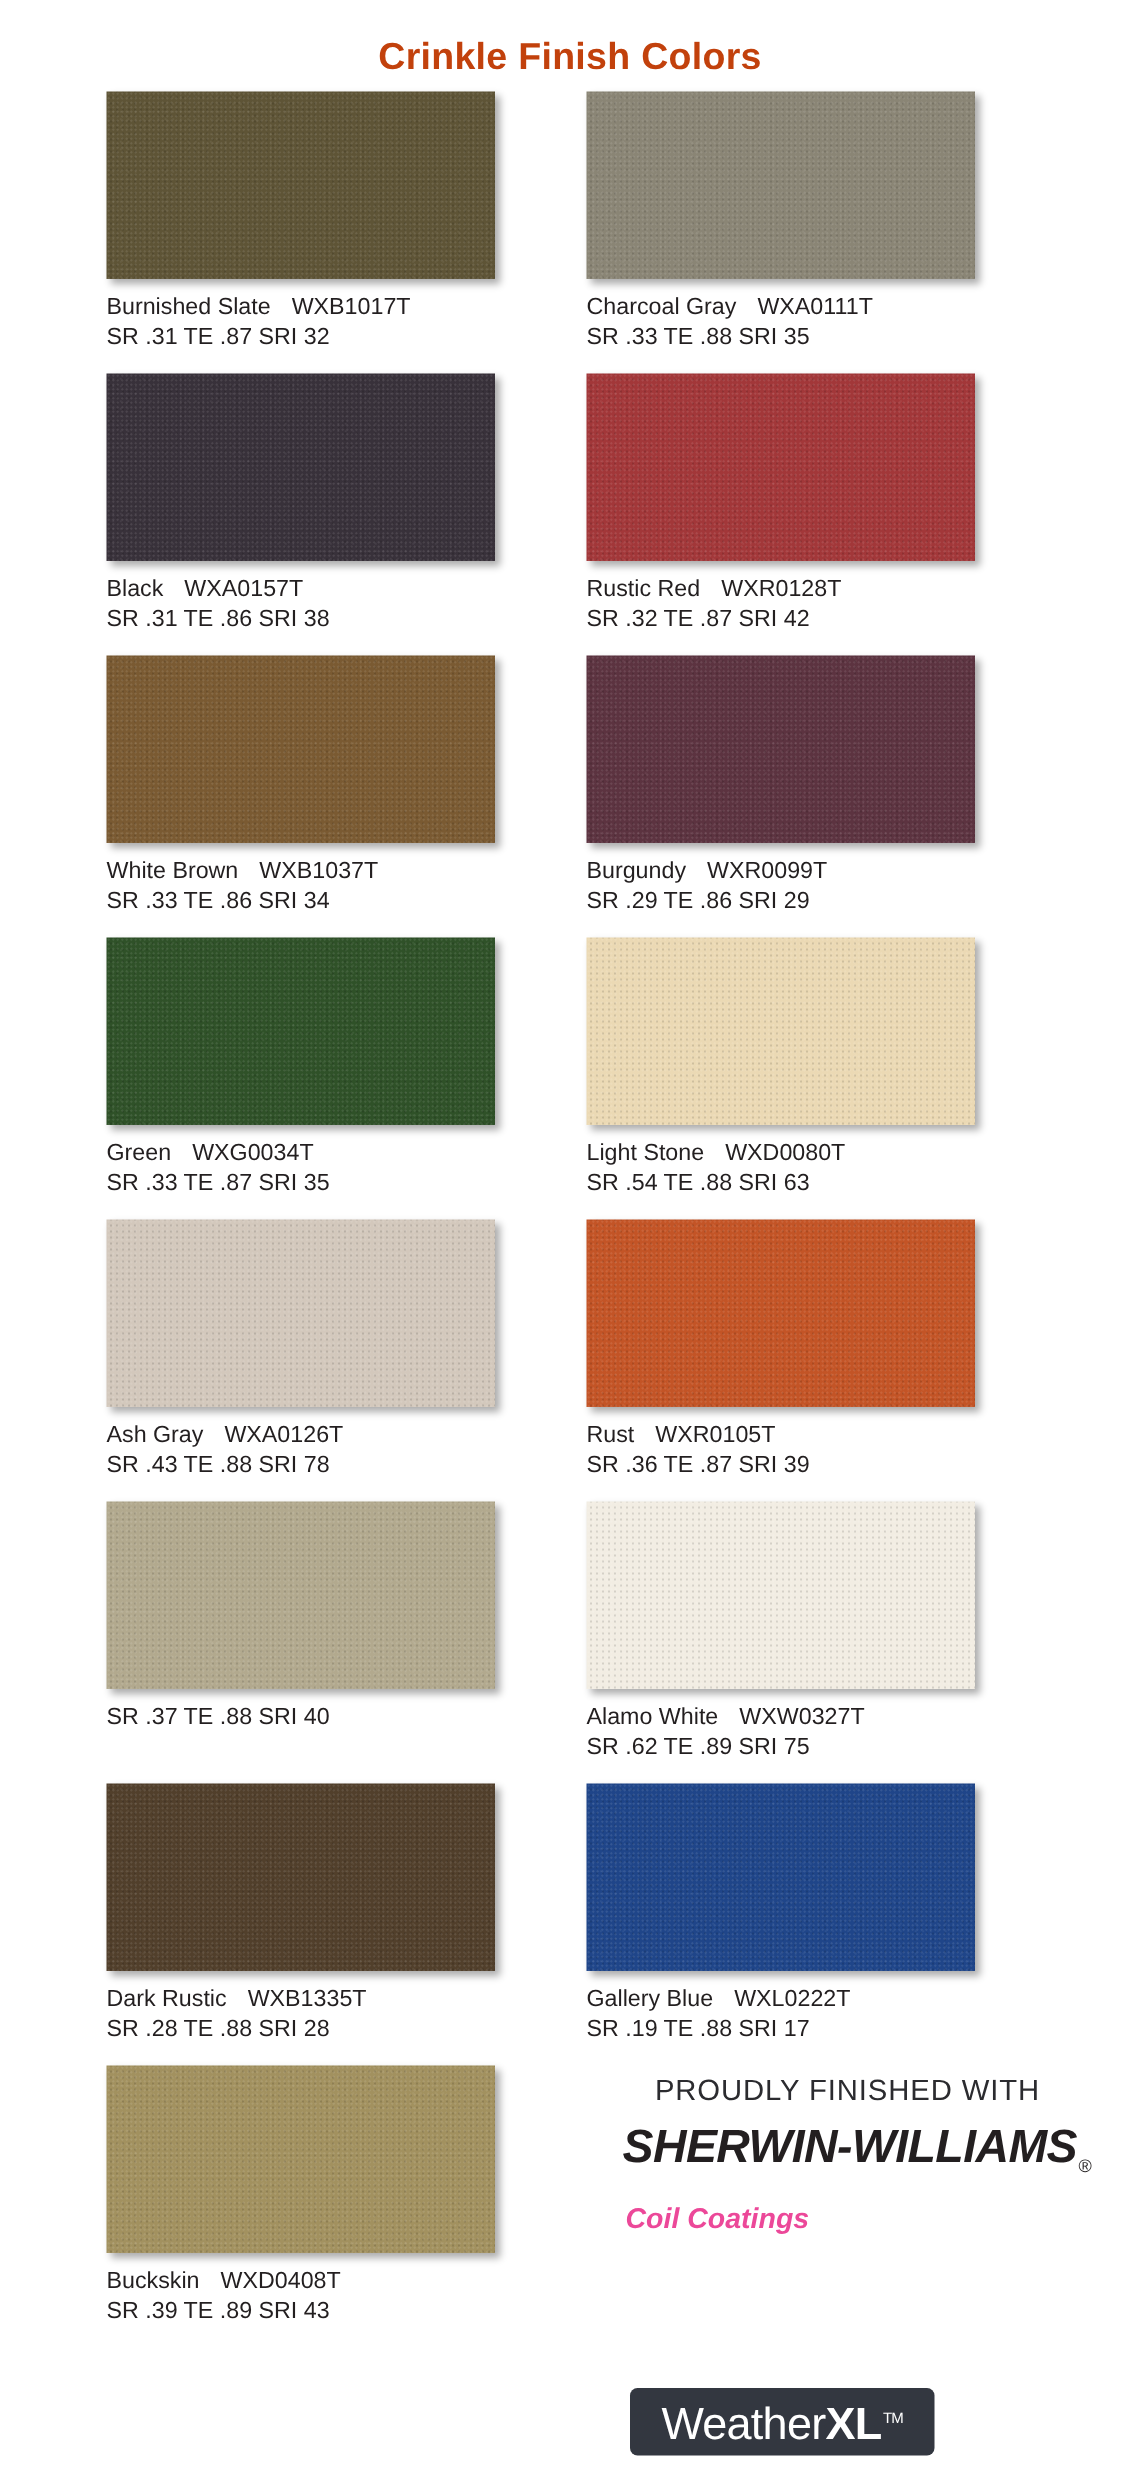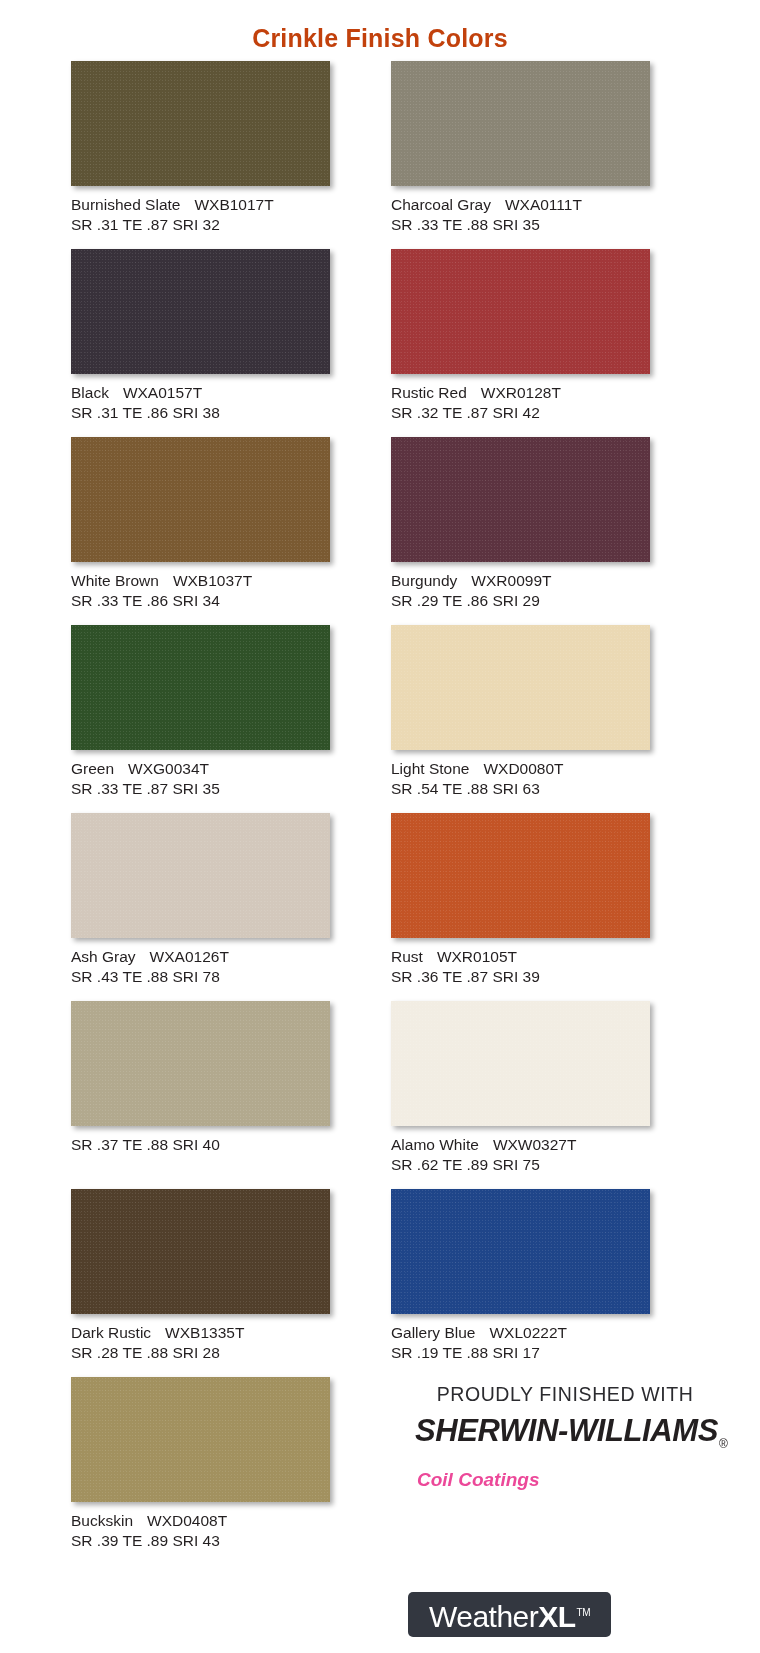--- a/index.html
+++ b/index.html
@@ -144,21 +144,21 @@
     color: #ec4899;
     font-family: "Liberation Sans", "DejaVu Sans", sans-serif;
     text-align: left;
     padding-left: 2px;
     line-height: 23px;
   }
 
   
   .wxl-badge {
     position: absolute;
-    left: 408px;
+    left: 420px;
     top: 1592px;
     width: 203px;
     height: 45px;
     background: #333740;
     border-radius: 5px;
     color: #ffffff;
     display: flex;
     align-items: center;
     justify-content: center;
   }

